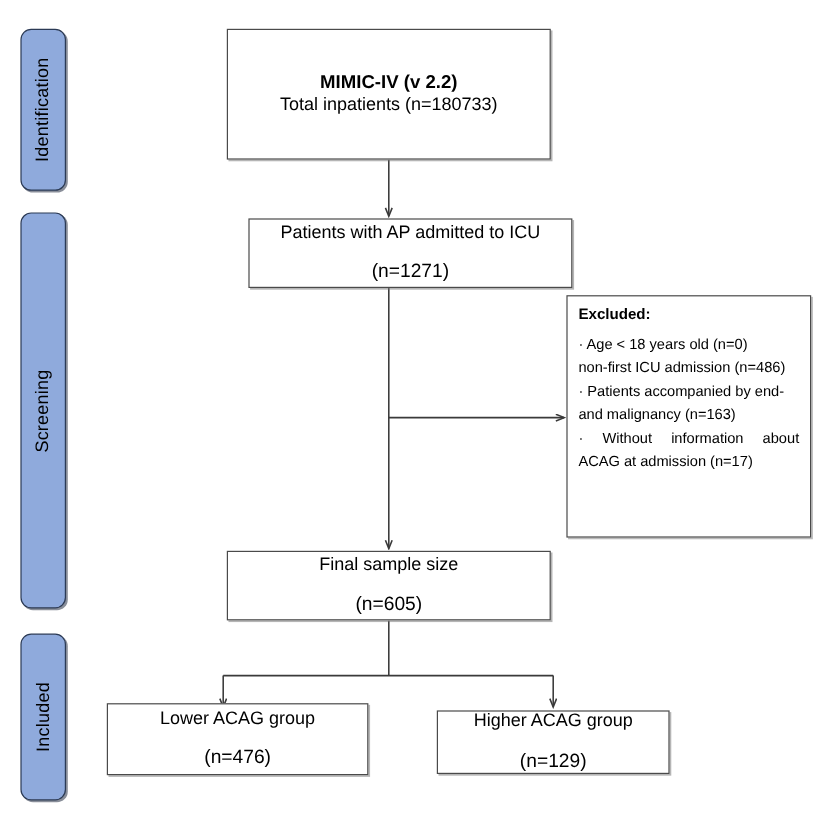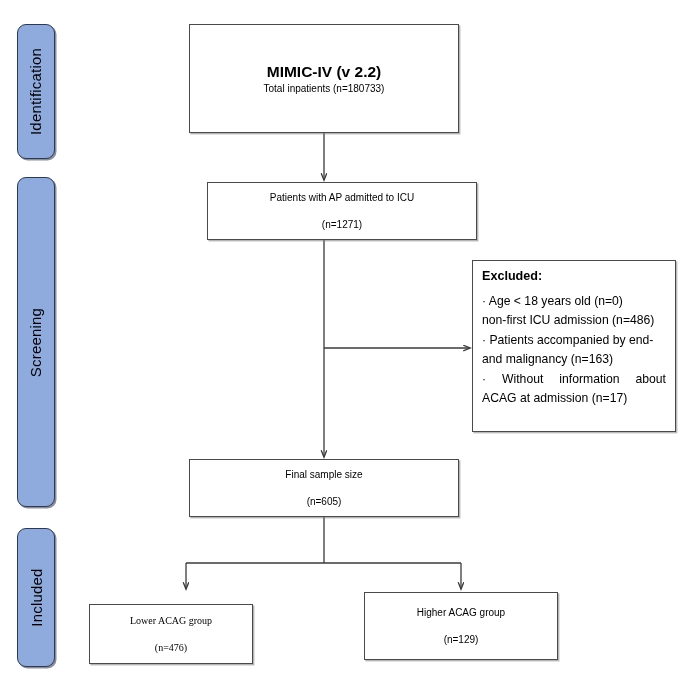--- a/index.html
+++ b/index.html
@@ -53,25 +53,25 @@
     justify-content: center;
     text-align: center;
     padding: 4px 8px;
   }
   .flow-box .line-title {
     font-weight: bold;
     font-size: 15.5px;
     line-height: 1.25;
   }
   .flow-box .line-main {
-    font-size: 10px;
+    font-size: 15px;
     line-height: 1.3;
   }
   .flow-box .line-sub {
-    font-size: 10px;
+    font-size: 16px;
     line-height: 1.3;
     margin-top: 14px;
   }
 
   
   .note-box {
     position: absolute;
     background: #ffffff;
     border: 1.3px solid #4a4a4a;
     box-shadow: 1.4px 1.4px 0 rgba(120,120,120,0.5);
@@ -143,21 +143,21 @@
   <div class="flow-box" style="left:189px; top:24px; width:270px; height:109px;">
     <div class="line-title">MIMIC-IV (v 2.2)</div>
     <div class="line-main">Total inpatients (n=180733)</div>
   </div>
 
   <div class="flow-box" style="left:207px; top:182px; width:270px; height:58px;">
     <div class="line-main">Patients with AP admitted to ICU</div>
     <div class="line-sub">(n=1271)</div>
   </div>
 
-  <div class="note-box" style="left:472px; top:260px; width:204px; height:172px;">
+  <div class="note-box" style="left:472px; top:246px; width:204px; height:202px;">
     <div class="note-title">Excluded:</div>
     <div>
       <div class="note-item">
         <span class="bullet-dot">·</span>
         <span>Age &lt; 18 years old (n=0)</span>
       </div>
       <div class="note-item">
         <span>non-first ICU admission (n=486)</span>
       </div>
       <div class="note-item">
@@ -175,23 +175,23 @@
         <span>ACAG at admission (n=17)</span>
       </div>
     </div>
   </div>
 
   <div class="flow-box" style="left:189px; top:459px; width:270px; height:58px;">
     <div class="line-main">Final sample size</div>
     <div class="line-sub">(n=605)</div>
   </div>
 
-  <div class="flow-box" style="left:89px; top:604px; width:164px; height:60px;font-family:Liberation Serif, serif;">
+  <div class="flow-box" style="left:89px; top:586px; width:218px; height:60px;">
     <div class="line-main">Lower ACAG group</div>
     <div class="line-sub">(n=476)</div>
   </div>
 
-  <div class="flow-box" style="left:364px; top:592px; width:194px; height:68px;">
+  <div class="flow-box" style="left:364px; top:592px; width:194px; height:53px;">
     <div class="line-main">Higher ACAG group</div>
     <div class="line-sub">(n=129)</div>
   </div>
 
 </div>
 
 </body></html>

